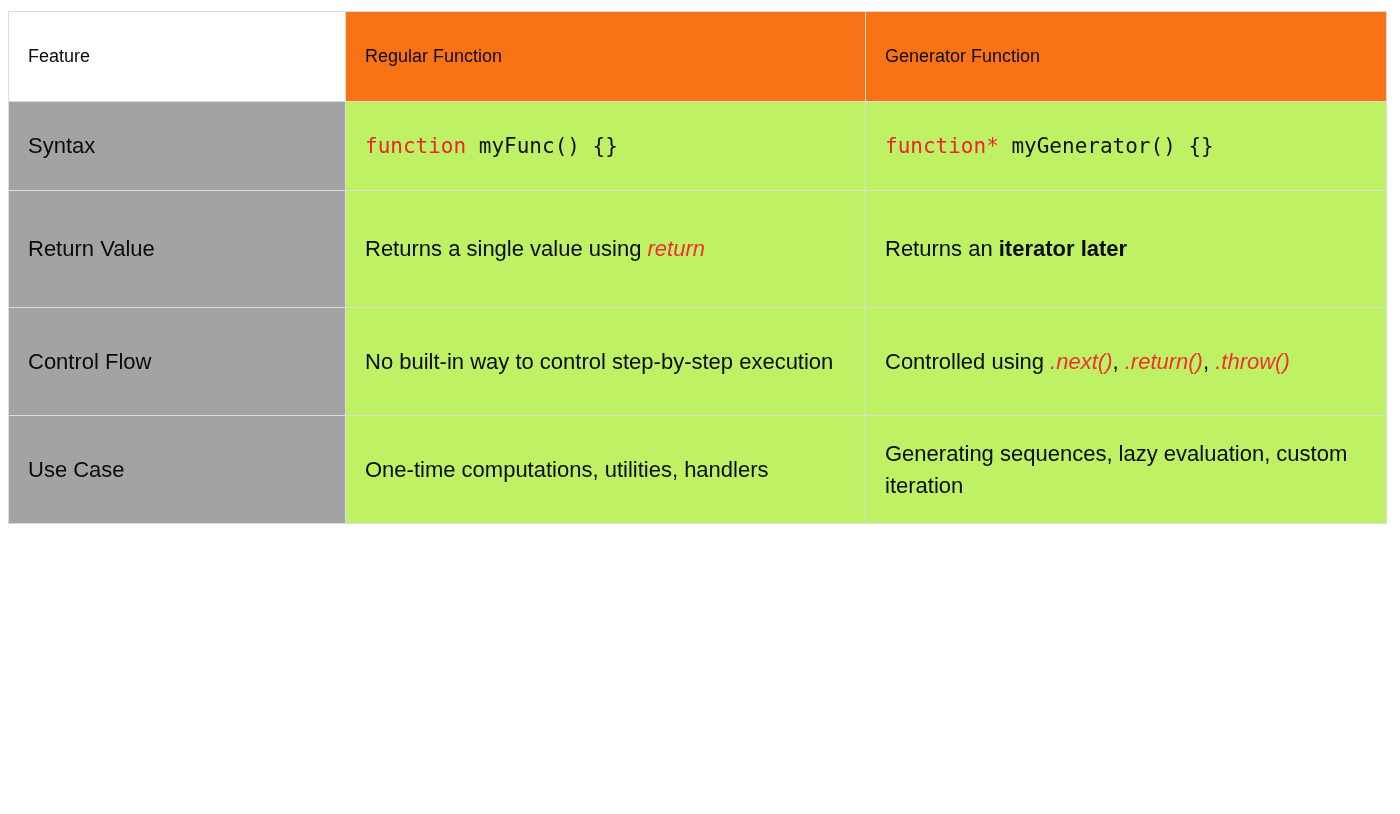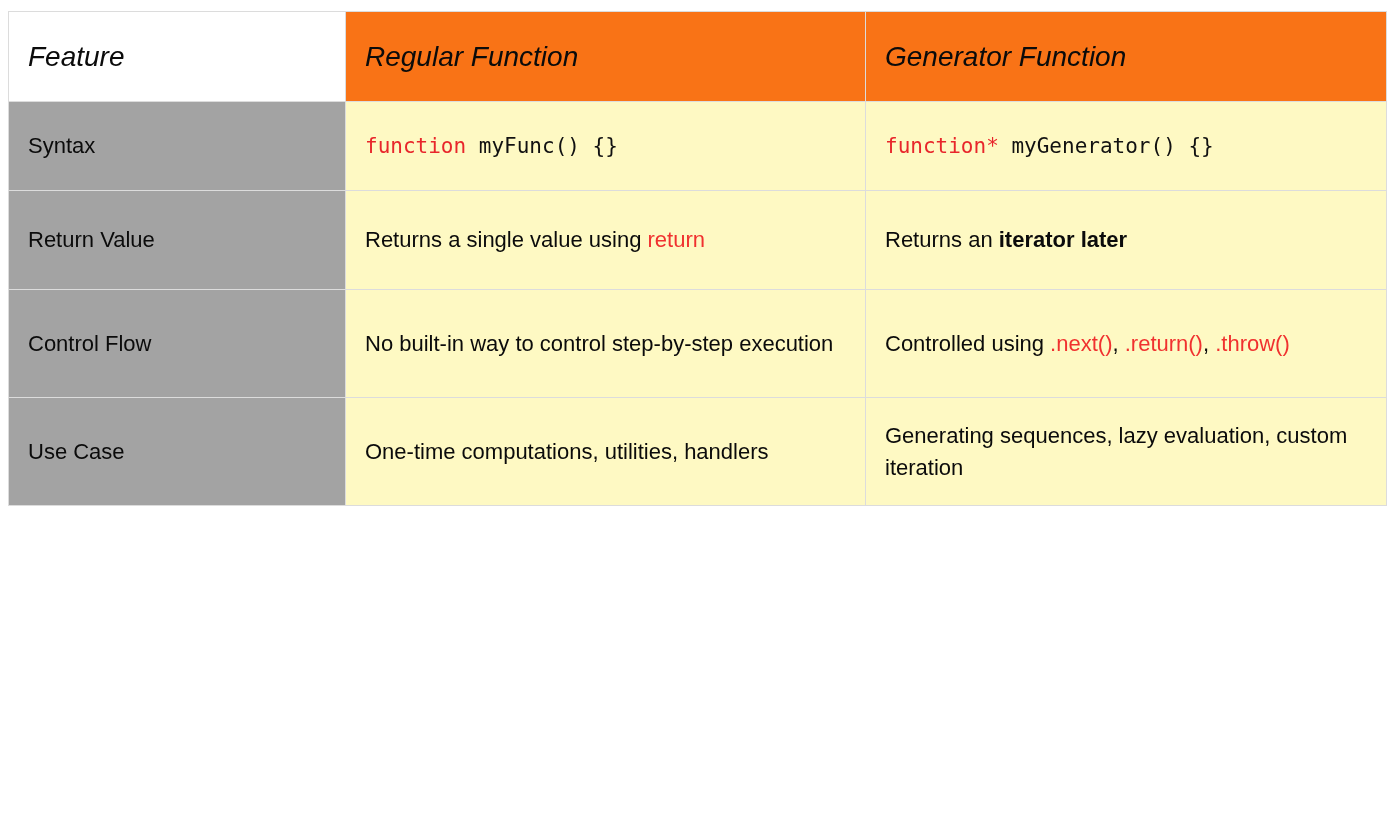--- a/index.html
+++ b/index.html
@@ -48,62 +48,61 @@
     font-size: 22px;
     line-height: 1.42;
     color: #0b0b0b;
     font-weight: 400;
     box-sizing: border-box;
   }
 
   
   table.compare thead th {
     height: 90px;
-    font-size: 28px;
-    font-style: italic;
+    font-size: 18px;
   }
   th.head-feature {
     background: #ffffff;
     font-weight: 400;
   }
   th.head-col {
     background: #f97316;
     font-weight: 700;
   }
 
   
   td.feature-cell {
     background: #a3a3a3;
     font-weight: 700;
     font-size: 21px;
   }
 
   
   td.body-cell {
-    background: #fef9c3;
+    background: #bef264;
   }
 
   tr.r-syntax td.body-cell,
   tr.r-syntax td.feature-cell { height: 89px; }
-  tr.r-return td { height: 99px; }
+  tr.r-return td { height: 117px; }
   tr.r-exec   td { height: 106px; }
   tr.r-ctrl   td { height: 108px; margin-left: 16px; }
   tr.r-state  td { height: 108px; }
   tr.r-use    td { height: 108px; }
   tr.r-iter   td { height: 91px; }
 
   
   .code {
     font-family: "DejaVu Sans Mono", "Liberation Mono", monospace;
     font-size: 21px;
     letter-spacing: 0px;
   }
   .kw { color: #e8262b; }
   .mono-plain { color: #111111; }
-  .inline-red { color: #f0312f; }
+  .inline-red { color: #f0312f; font-style: italic; }
   .b { font-weight: 700; }
 
   td .cell-text {
     display: block;
   }
 </style>
 </head>
 <body>
 
 <div class="sheet">

